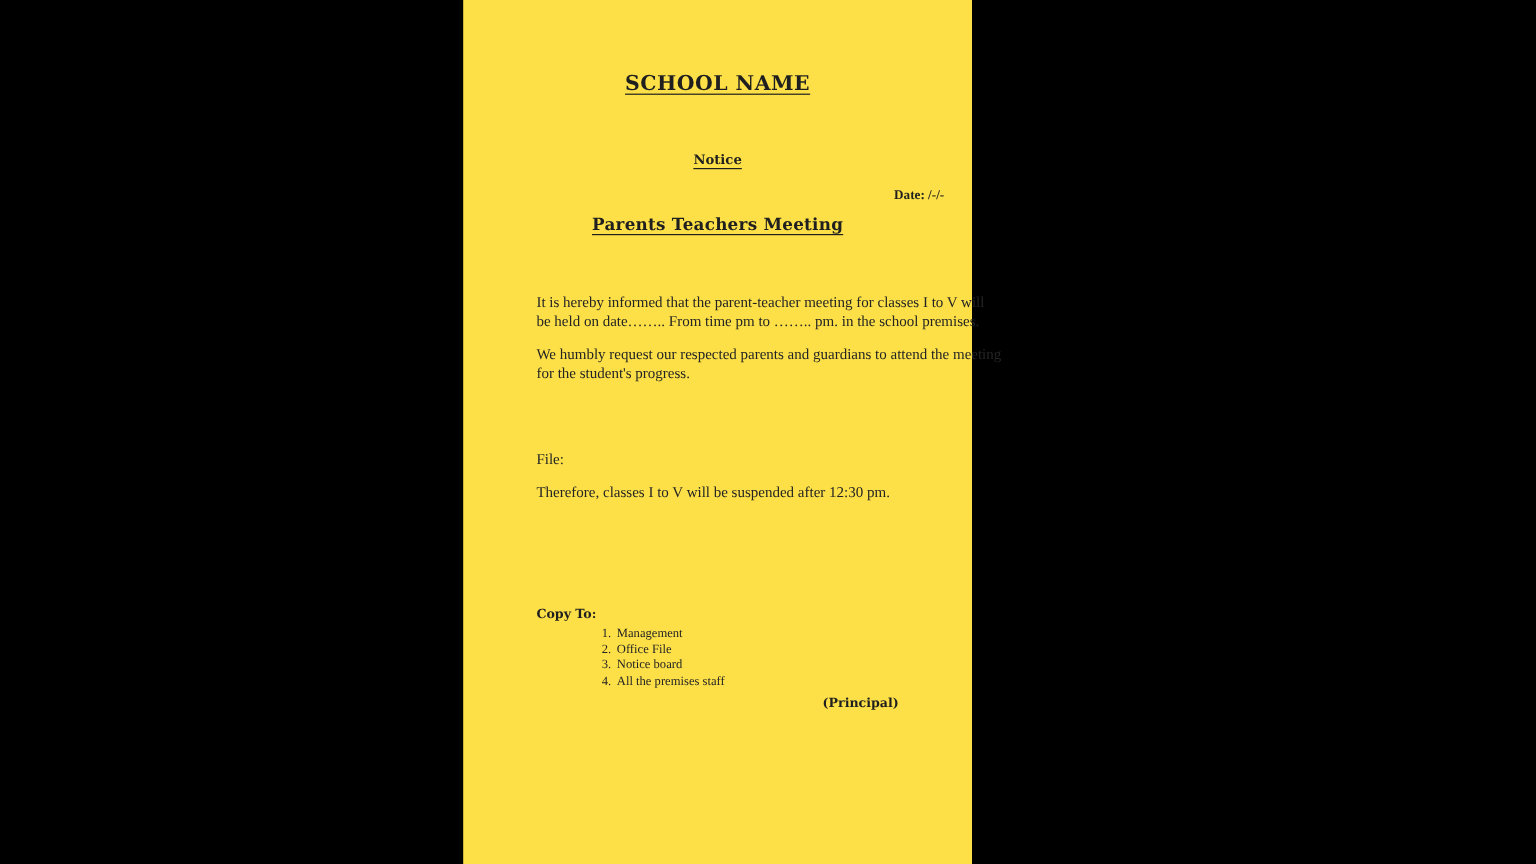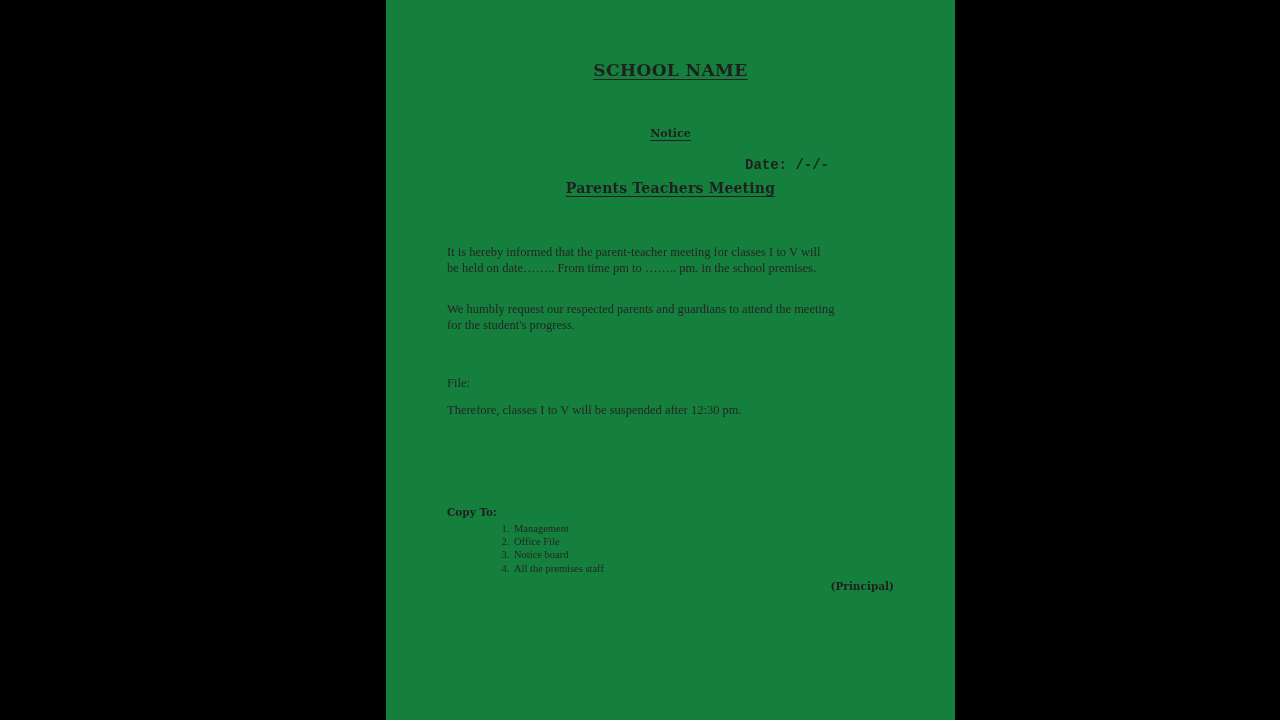--- a/index.html
+++ b/index.html
@@ -13,25 +13,24 @@
   .stage {
     position: relative;
     width: 1280px;
     height: 720px;
     background: #000000;
   }
   .paper {
     position: absolute;
     left: 386px;
     top: 0;
-    width: 553px;
+    width: 424px;
     height: 720px;
-    background: #15803d;
+    background: #fde047;
     color: #1f1f1f;
-    padding-left: 16px;
   }
   .centered {
     position: absolute;
     left: 0;
     width: 100%;
     text-align: center;
   }
   .school-name {
     top: 60px;
     font-family: "DejaVu Serif", serif;
@@ -46,44 +45,44 @@
     font-family: "DejaVu Serif", serif;
     font-weight: 700;
     font-size: 11px;
     text-decoration: underline;
     text-underline-offset: 3px;
   }
   .date-line {
     position: absolute;
     left: 359px;
     top: 157px;
-    font-family: Liberation Mono, monospace;
+    font-family: Liberation Serif, serif;
     font-weight: 700;
-    font-size: 14px;
+    font-size: 11px;
   }
   .doc-title {
     top: 180px;
     font-family: "DejaVu Serif", serif;
     font-weight: 700;
     font-size: 14px;
     letter-spacing: 0.2px;
     text-decoration: underline;
     text-underline-offset: 3px;
   }
   .body-text {
     position: absolute;
     left: 61px;
     width: 388px;
     font-family: "Liberation Serif", serif;
     font-size: 12.5px;
     line-height: 15.5px;
     color: #242424;
   }
   .para-1 { top: 245px; }
-  .para-2 { top: 302px; }
+  .para-2 { top: 288px; }
   .note-label { top: 376px; }
   .note-text { top: 403px; }
   .copy-to-label {
     position: absolute;
     left: 61px;
     top: 506px;
     font-family: "DejaVu Serif", serif;
     font-weight: 700;
     font-size: 10.5px;
   }

